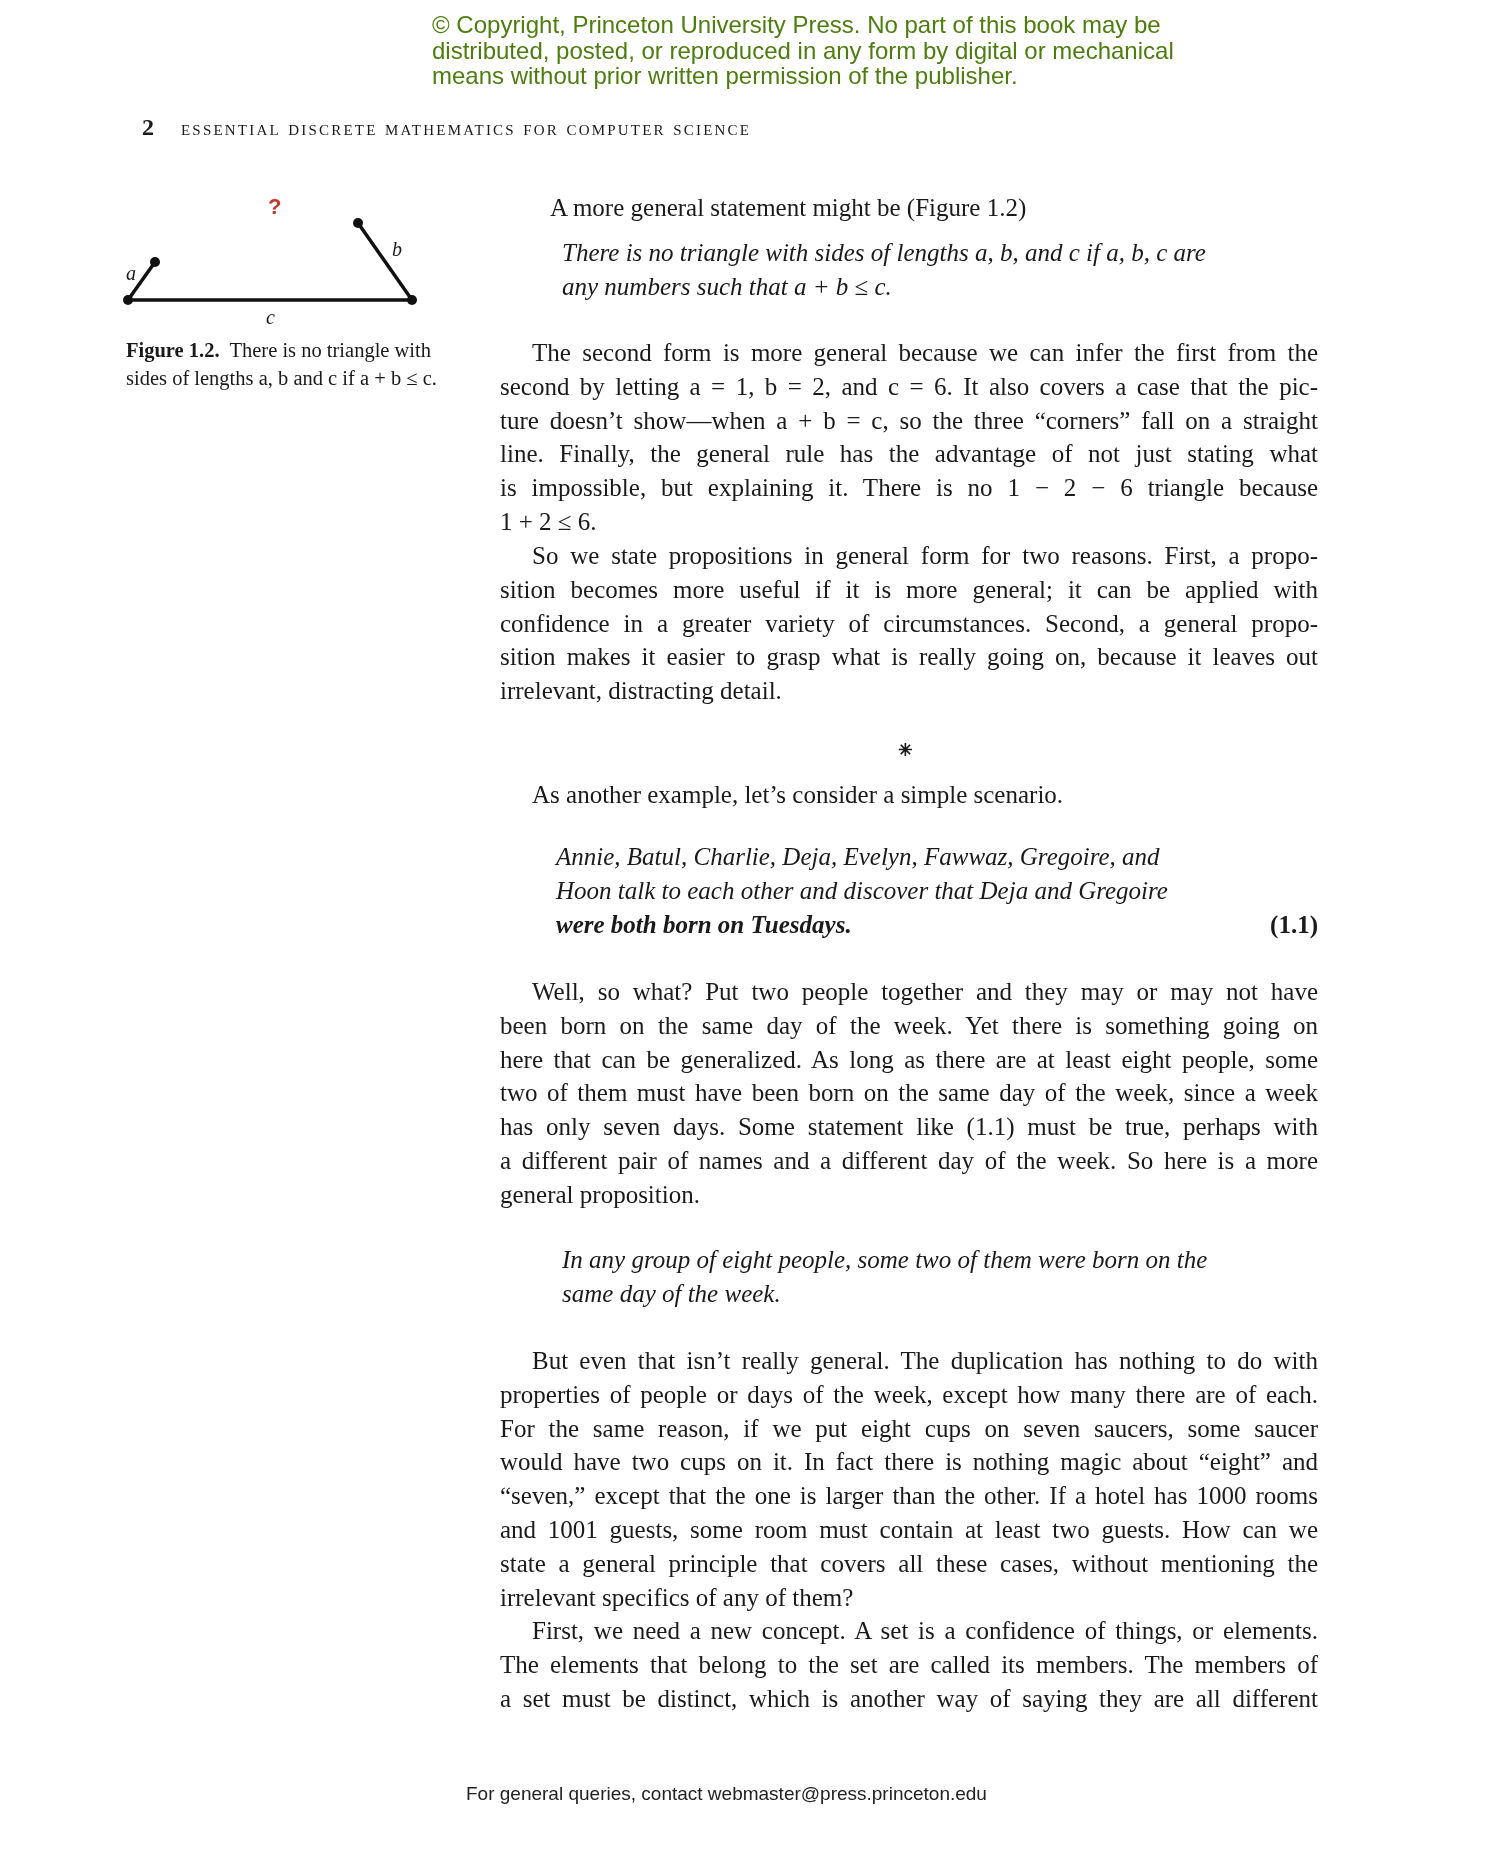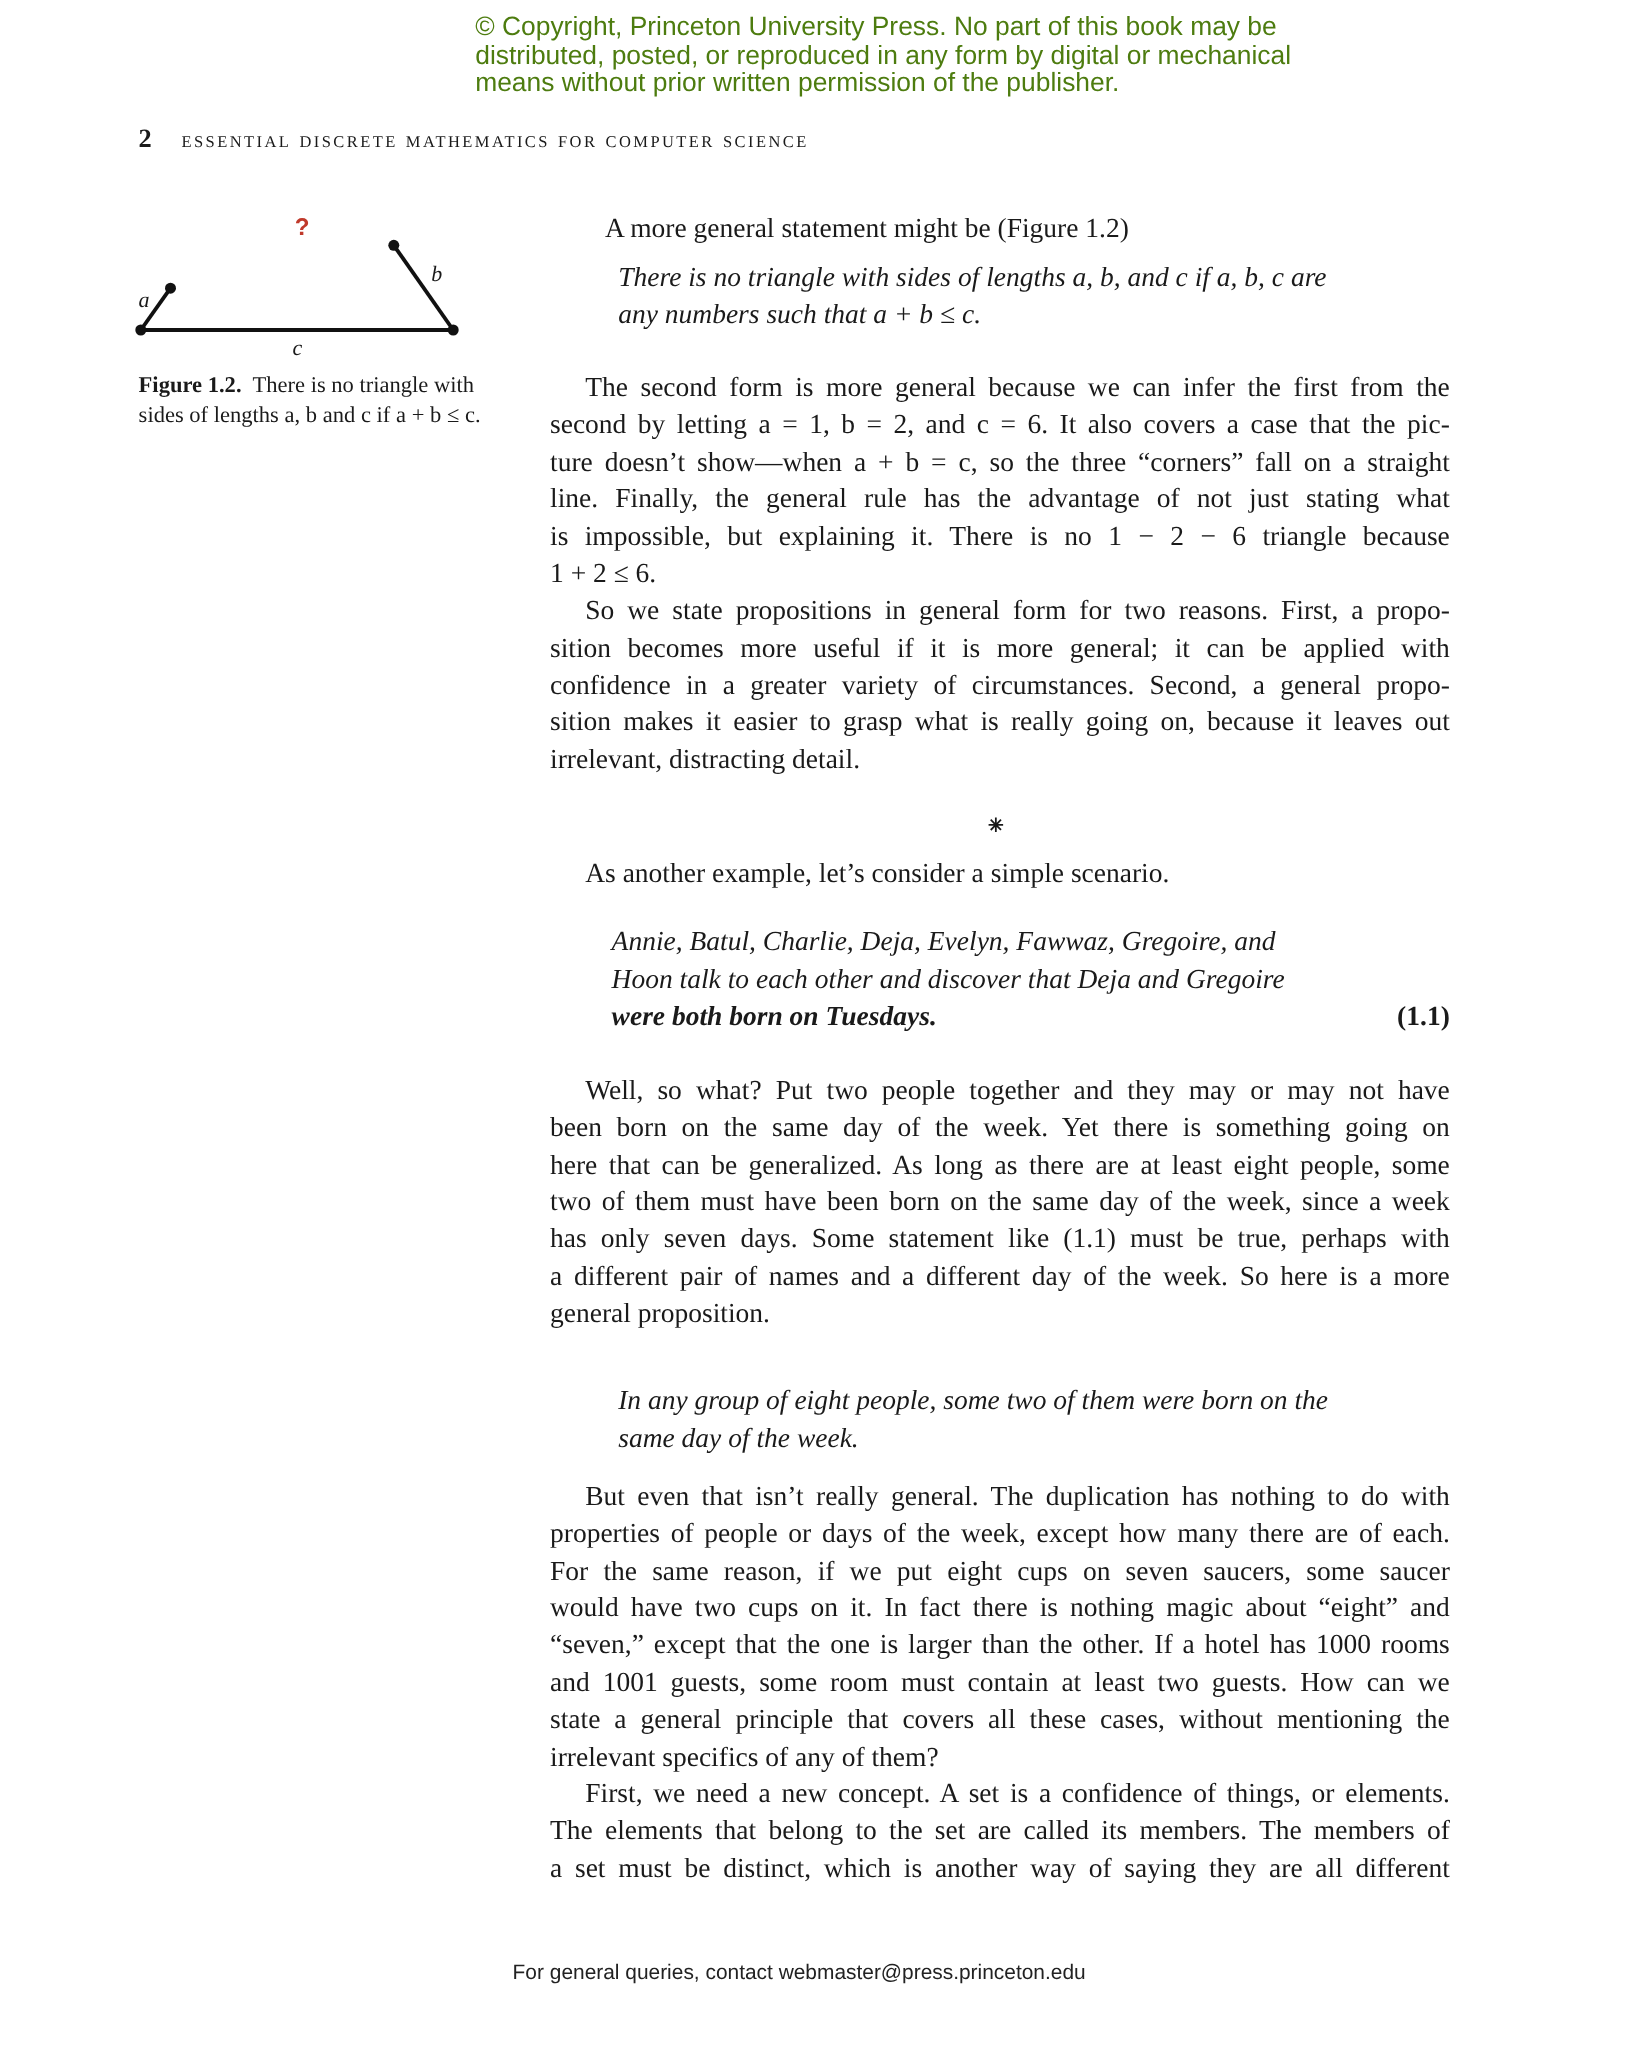--- a/index.html
+++ b/index.html
@@ -1,21 +1,21 @@
 <!DOCTYPE html>
 <html><head>
 <meta charset="utf-8">
 <style>
   html, body { margin:0; padding:0; background:#ffffff; }
   body { width:1500px; height:1875px; position:relative; overflow:hidden; color:#1a1a1a; }
   .sans { font-family:"Liberation Sans", sans-serif; }
   .serif { font-family:"Liberation Serif", "DejaVu Serif", serif; }
   .copyright { position:absolute; left:432px; top:12px; font-size:24px; line-height:25.5px; color:#4d7c0f; }
   .copyright div { white-space:nowrap; }
-  .running-head { position:absolute; left:126px; top:114px; font-size:20px; white-space:nowrap; }
+  .running-head { position:absolute; left:142px; top:114px; font-size:20px; white-space:nowrap; }
   .page-num { font-weight:bold; font-size:24px; margin-right:22px; }
   .head-title { font-variant:small-caps; letter-spacing:2.2px; font-size:21px; text-transform:lowercase; }
   .figure { position:absolute; left:110px; top:190px; width:340px; height:140px; }
   .caption { position:absolute; left:126px; top:336px; font-size:20.5px; line-height:28px; width:340px; }
   .caption .fig-label { font-weight:bold; }
   .col { position:absolute; left:500px; width:818px; font-size:25px; line-height:33.8px; }
   .p { text-align:justify; text-align-last:left; margin:18px; }
   .quote { font-style:italic; margin:0; }
   .line { white-space:nowrap; display:block; }
   .just { text-align:justify; text-align-last:justify; display:block; }
@@ -105,21 +105,21 @@
 <div class="col serif" style="top:975px;">
   <span class="just" style="padding-left:32px;">Well, so what? Put two people together and they may or may not have</span>
   <span class="just">been born on the same day of the week. Yet there is something going on</span>
   <span class="just">here that can be generalized. As long as there are at least eight people, some</span>
   <span class="just">two of them must have been born on the same day of the week, since a week</span>
   <span class="just">has only seven days. Some statement like (1.1) must be true, perhaps with</span>
   <span class="just">a different pair of names and a different day of the week. So here is a more</span>
   <span class="line">general proposition.</span>
 </div>
 
-<div class="col serif" style="top:1243px; left:562px; width:700px;margin-top:14px;">
+<div class="col serif" style="top:1243px; left:562px; width:700px;">
   <span class="line quote">In any group of eight people, some two of them were born on the</span>
   <span class="line quote">same day of the week.</span>
 </div>
 
 <div class="col serif" style="top:1344px;">
   <span class="just" style="padding-left:32px;">But even that isn’t really general. The duplication has nothing to do with</span>
   <span class="just">properties of people or days of the week, except how many there are of each.</span>
   <span class="just">For the same reason, if we put eight cups on seven saucers, some saucer</span>
   <span class="just">would have two cups on it. In fact there is nothing magic about “eight” and</span>
   <span class="just">“seven,” except that the one is larger than the other. If a hotel has 1000 rooms</span>

